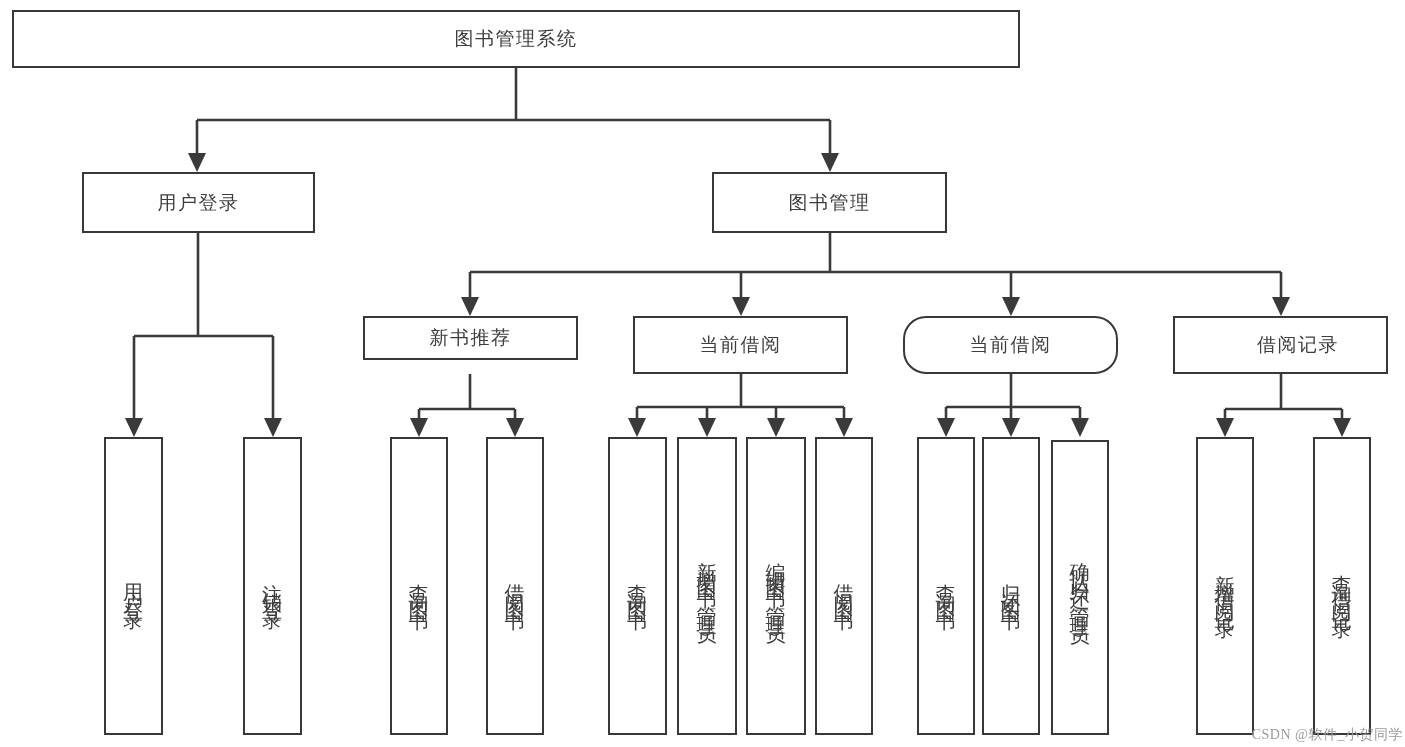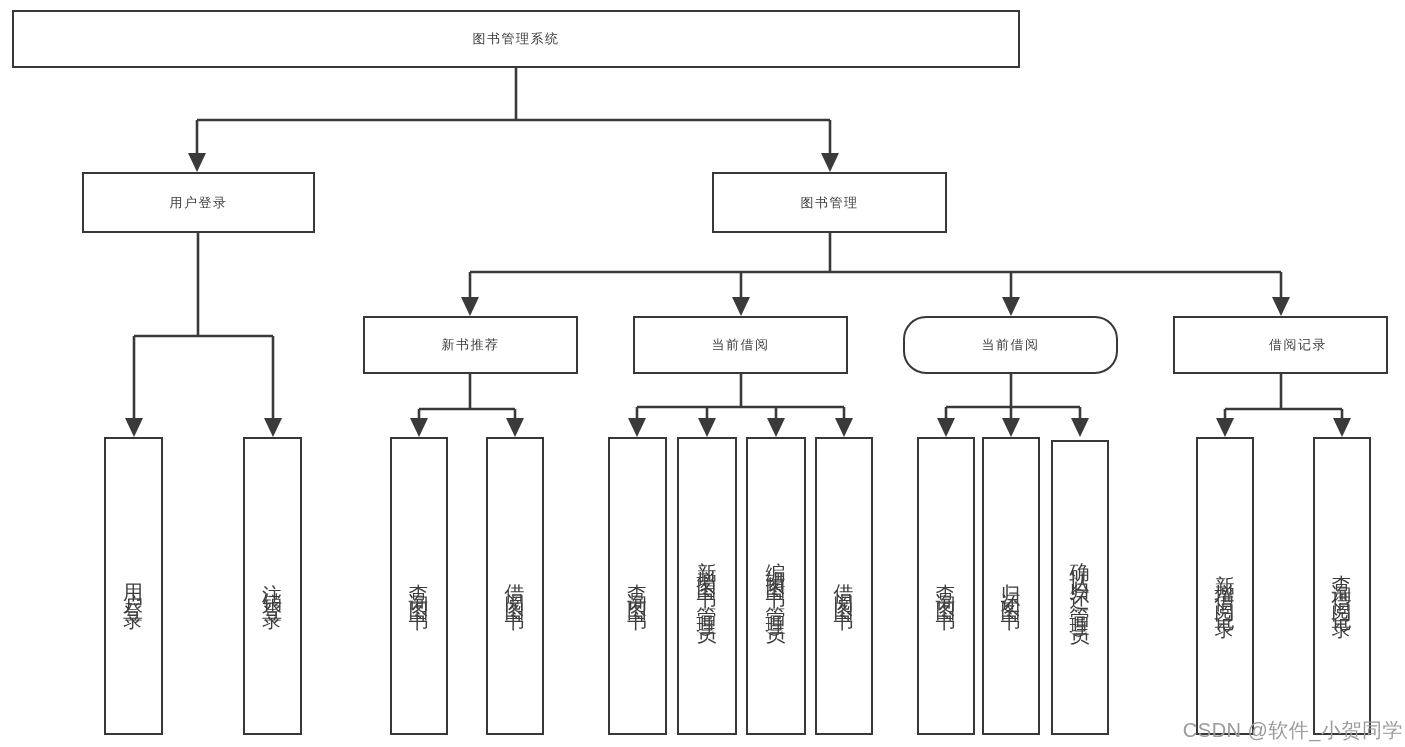--- a/index.html
+++ b/index.html
@@ -10,31 +10,31 @@
     font-family:"Liberation Sans","DejaVu Sans",sans-serif;
     overflow:hidden;
   }
   #connectors { position:absolute; left:0; top:0; width:1405px; height:747px; }
   .box {
     position:absolute; box-sizing:border-box;
     border:2.5px solid var(--line,#383838);
     background:#ffffff;
     display:flex; align-items:center; justify-content:center;
     color:var(--text,#3d3d3d);
-    font-size:13px; letter-spacing:1.5px;
+    font-size:19px; letter-spacing:1.5px;
     text-align:center;
   }
   .vbox {
     writing-mode:vertical-rl; text-orientation:mixed;
     letter-spacing:9px; font-size:20px; line-height:1.1;
   }
   .watermark {
     position:absolute; right:2px; bottom:3px;
-    font-size:20px; color:var(--wm,#9b9b9b);
-    letter-spacing:0.5px; white-space:nowrap;
+    font-size:14px; color:var(--wm,#9b9b9b);
+    letter-spacing:0.5px; white-space:nowrap;font-family:Liberation Serif, serif;
   }
 </style>
 </head>
 <body>
 
 <div id="canvas" style="--line: #383838; --text: #3d3d3d; --wm: #9b9b9b; --bg: #ffffff;">
 
   <svg id="connectors" viewBox="0 0 1405 747" xmlns="http://www.w3.org/2000/svg">
       <line x1="516" y1="68" x2="516" y2="120" stroke="#3a3a3a" stroke-width="2.6"></line>
       <line x1="197" y1="120" x2="830" y2="120" stroke="#3a3a3a" stroke-width="2.6"></line>
@@ -88,21 +88,21 @@
       <polygon points="1216,418 1234,418 1225,437" fill="#3a3a3a"></polygon>
       <line x1="1342" y1="409" x2="1342" y2="421" stroke="#3a3a3a" stroke-width="2.6"></line>
       <polygon points="1333,418 1351,418 1342,437" fill="#3a3a3a"></polygon>
     </svg>
 
   <div class="box" style="left:12px; top:10px; width:1008px; height:58px;">图书管理系统</div>
 
   <div class="box" style="left:82px; top:172px; width:233px; height:61px;">用户登录</div>
   <div class="box" style="left:712px; top:172px; width:235px; height:61px;">图书管理</div>
 
-  <div class="box" style="left:363px; top:316px; width:215px; height:58px;">新书推荐</div>
+  <div class="box" style="left:363px; top:316px; width:215px; height:44px;">新书推荐</div>
   <div class="box" style="left:633px; top:316px; width:215px; height:58px;">当前借阅</div>
   <div class="box" style="left:903px; top:316px; width:215px; height:58px;border-radius:23px;">当前借阅</div>
   <div class="box" style="left:1173px; top:316px; width:215px; height:58px;padding-left:35px;">借阅记录</div>
 
   <div class="box vbox" style="left:104px; top:437px; width:59px; height:298px;">用户登录</div>
   <div class="box vbox" style="left:243px; top:437px; width:59px; height:298px;">注销登录</div>
 
   <div class="box vbox" style="left:390px; top:437px; width:58px; height:298px;">查询图书</div>
   <div class="box vbox" style="left:486px; top:437px; width:58px; height:298px;">借阅图书</div>
 

